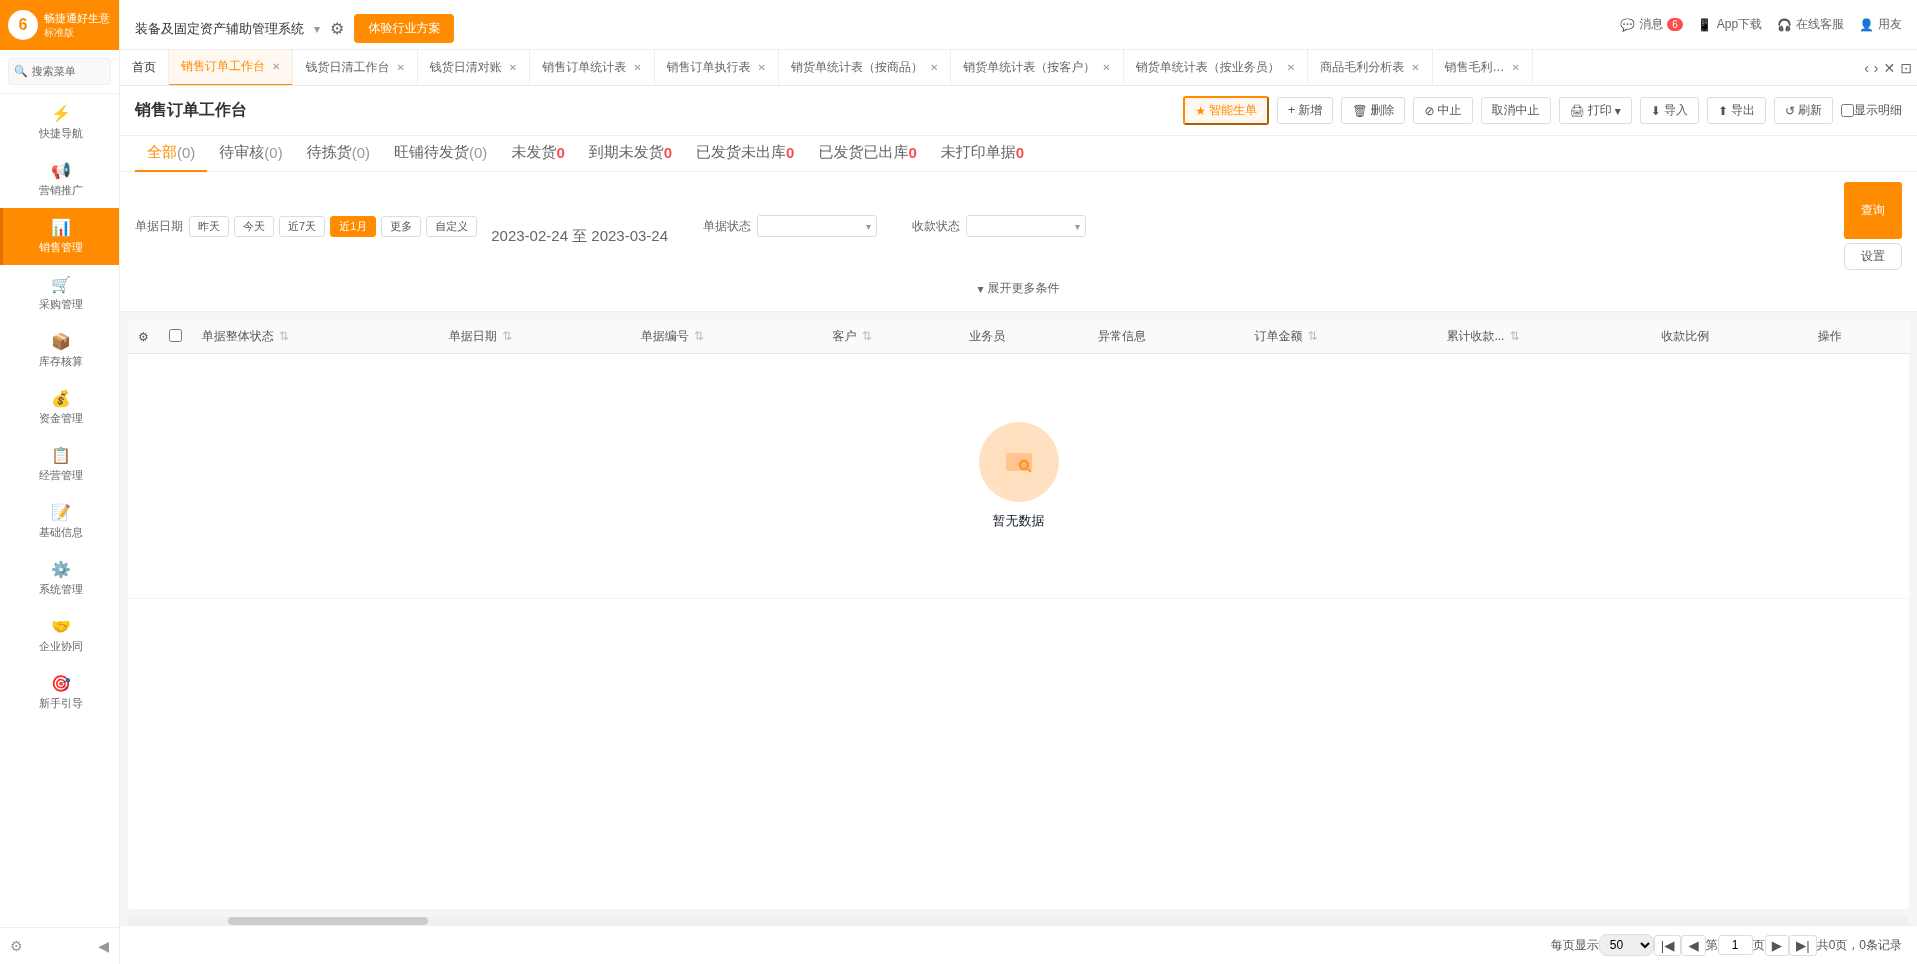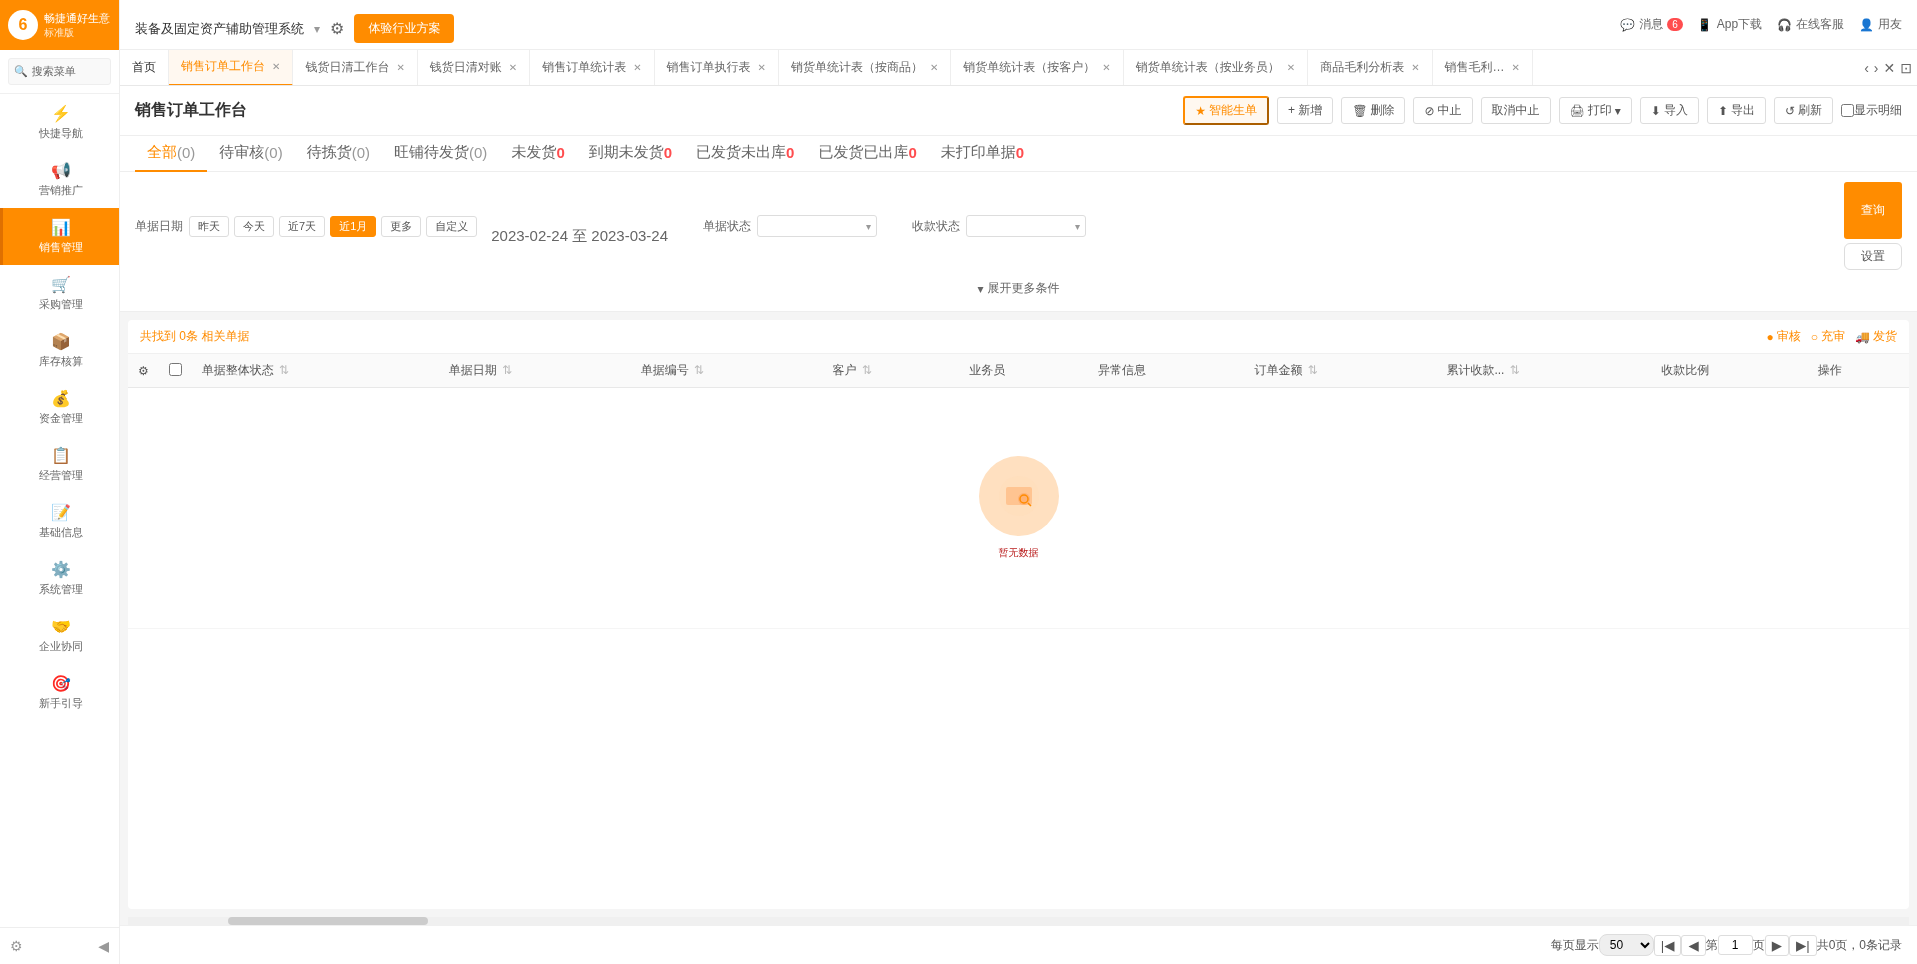--- a/index.html
+++ b/index.html
@@ -88,21 +88,21 @@
 
     table { width: 100%; border-collapse: collapse; font-size: 12px; }
     thead th { background: #fafafa; border-bottom: 1px solid #e8e8e8; padding: 8px 10px; text-align: left; color: #555; white-space: nowrap; font-weight: normal; }
     thead th .sort-icon { color: #bbb; margin-left: 2px; }
     tbody tr { border-bottom: 1px solid #f5f5f5; }
     tbody td { padding: 8px 10px; color: #333; }
 
     
     .empty-state { display: flex; flex-direction: column; align-items: center; justify-content: center; padding: 60px 0; }
     .empty-icon { width: 80px; height: 80px; background: #ffe0c0; border-radius: 50%; display: flex; align-items: center; justify-content: center; font-size: 36px; margin-bottom: 10px; }
-    .empty-text { color: #b91c1c; font-size: 10px; }
+    .empty-text { color: #0f172a; font-size: 13px; }
 
     
     .pagination { display: flex; align-items: center; justify-content: flex-end; padding: 8px 15px; gap: 0; font-size: 12px; color: #555; background: #fff; border-top: 1px solid #f0f0f0; }
     .page-size-select { border: 1px solid #ddd; border-radius: 8px; padding: 2px 6px; font-size: 12px; }
     .page-btn { border: 1px solid #ddd; border-radius: 3px; padding: 2px 6px; cursor: pointer; background: #fff; color: #555; }
     .page-input { border: 1px solid #ddd; border-radius: 3px; padding: 2px 5px; width: 35px; text-align: center; font-size: 12px; }
 
     
     .scroll-bar-area { height: 8px; background: #f0f0f0; margin: 0 8px; }
     .scroll-thumb { height: 8px; width: 200px; background: #ccc; border-radius: 4px; margin-left: 100px; }
@@ -384,41 +384,20 @@
       </div>
       <div class="filter-row2">
         <div class="expand-btn">
           <span>▾</span>
           <span>展开更多条件</span>
         </div>
       </div>
     </div>
 
     <div class="table-area">
-      <div class="table-toolbar">
-        <div class="table-count">
-          <span>共找到</span>
-          <span>0条</span>
-          <span>相关单据</span>
-        </div>
-        <div class="table-actions">
-          <span class="table-action-btn orange">
-            <span>●</span>
-            <span>审核</span>
-          </span>
-          <span class="table-action-btn orange">
-            <span>○</span>
-            <span>充审</span>
-          </span>
-          <span class="table-action-btn orange">
-            <span>🚚</span>
-            <span>发货</span>
-          </span>
-        </div>
-      </div>
 
       <table>
         <thead>
           <tr>
             <th style="width:30px;">⚙</th>
             <th style="width:30px;"><input type="checkbox" style=""></th>
             <th>
               <span>单据整体状态</span>
               <span class="sort-icon">⇅</span>
             </th>

